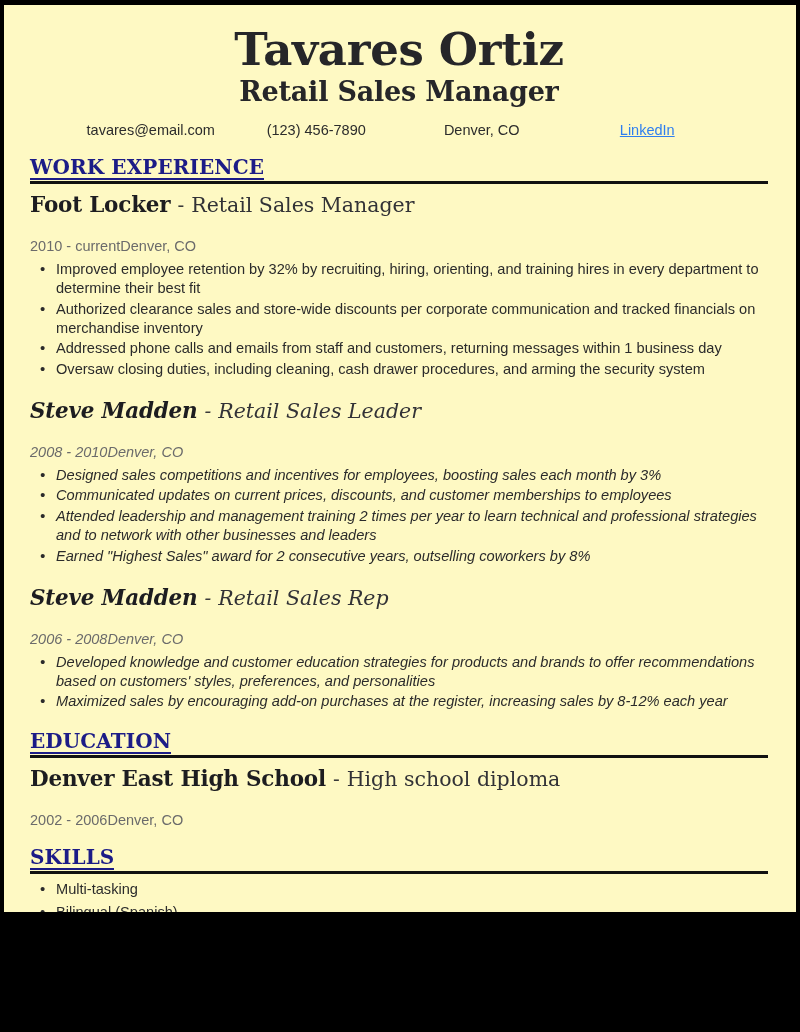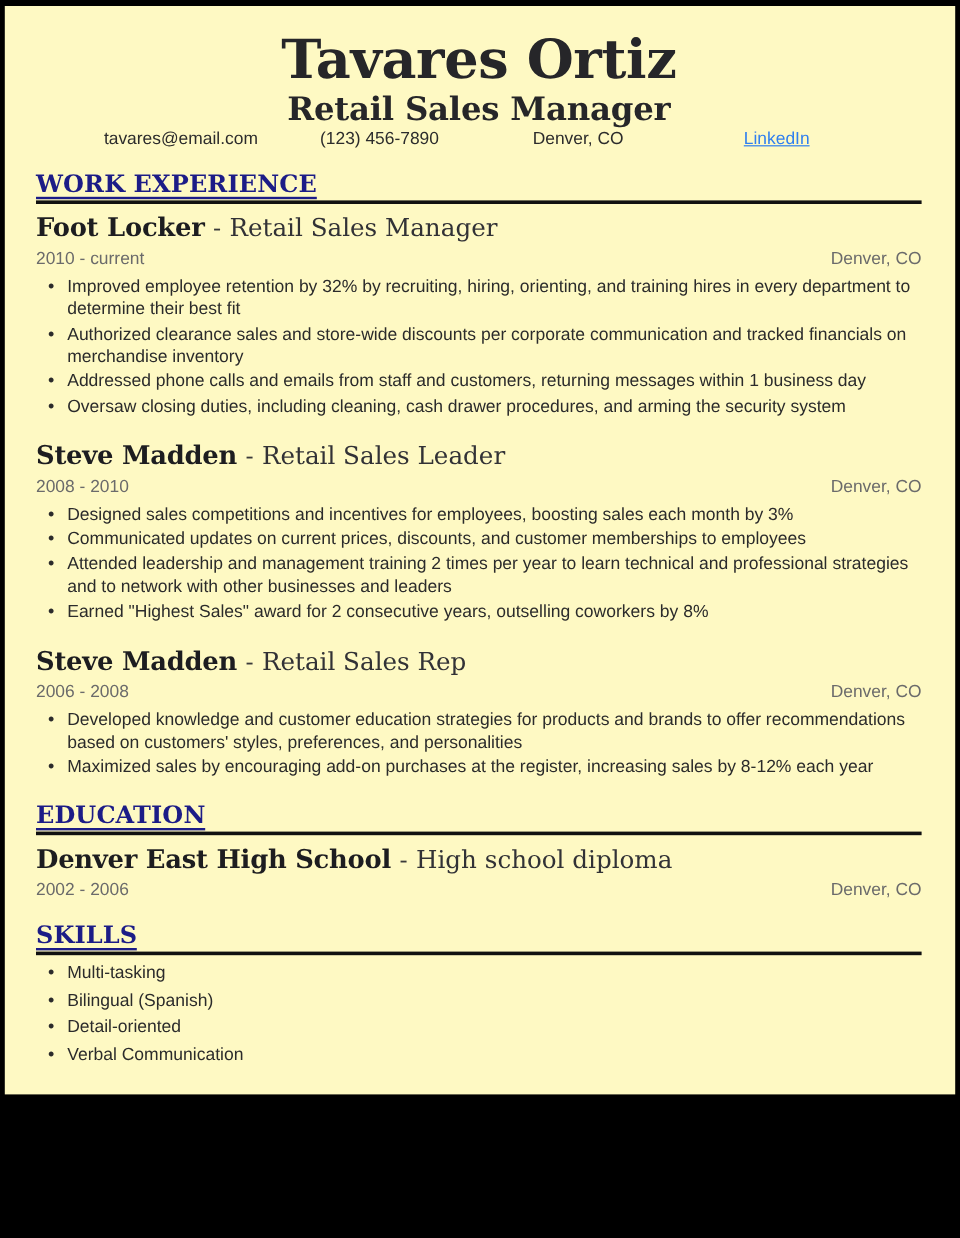--- a/index.html
+++ b/index.html
@@ -52,21 +52,21 @@
     line-height: 1.18;
     color: #262629;
     margin: 2px 0 0 0;
     letter-spacing: -0.2px;
   }
 
   .contact-row {
     display: flex;
     justify-content: center;
     align-items: baseline;
-    margin-top: 0;
+    margin-top: 14px;
     padding: 0 38px;
   }
   .contact-item {
     font-family: "Liberation Sans", sans-serif;
     font-size: 14.5px;
     color: #2c2c2c;
     flex: 1 1 0;
     text-align: center;
     white-space: nowrap;
   }
@@ -98,20 +98,21 @@
     margin-top: 1px;
     width: 100%;
   }
 
   
   .entry {
     margin-top: 9px;
   }
   .entry + .entry {
     margin-top: 20px;
+    font-style: italic;
   }
   .entry-title-line {
     font-size: 0;
     line-height: 1.15;
     white-space: nowrap;
   }
   .org {
     font-family: "DejaVu Serif", "Liberation Serif", serif;
     font-weight: bold;
     font-size: 21.5px;
@@ -125,23 +126,22 @@
     padding: 0 7px;
   }
   .role {
     font-family: "DejaVu Serif", "Liberation Serif", serif;
     font-weight: normal;
     font-size: 20.5px;
     color: #323236;
   }
   .meta-line {
     display: flex;
-    justify-content: space-between;
     align-items: baseline;
-    margin-top: 4px;
+    margin-top: 20px;
     font-family: "Liberation Sans", sans-serif;
     font-size: 14.5px;
     color: #6b6b6b;
   }
 
   ul.bullets {
     list-style: none;
     margin: 6px 0 0 0;
     padding: 0;
   }

